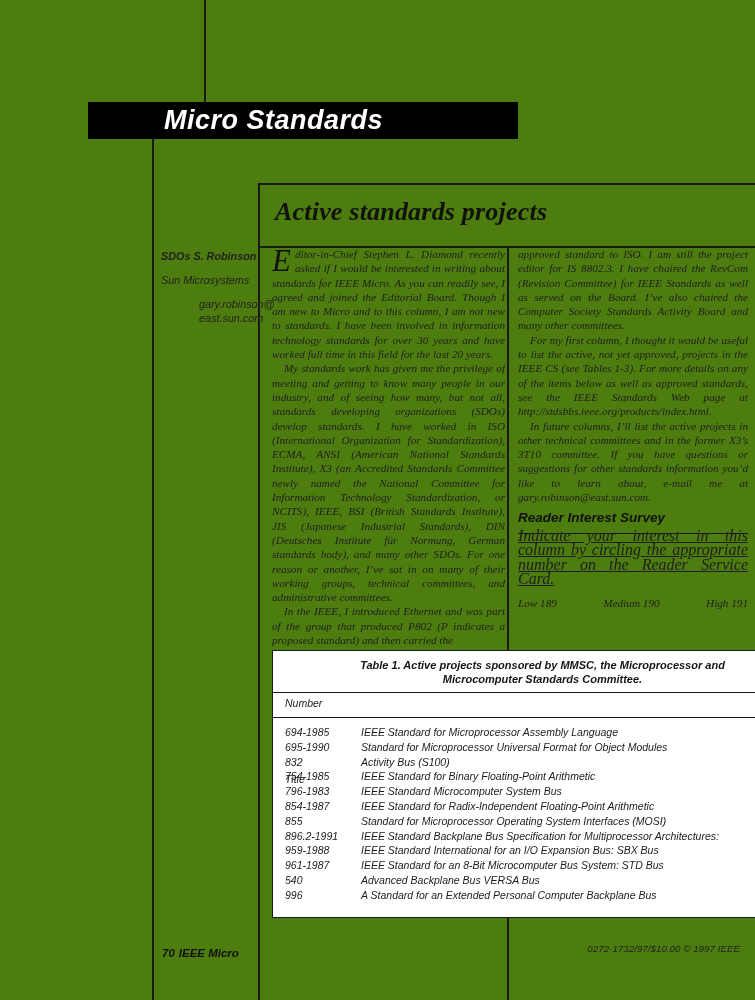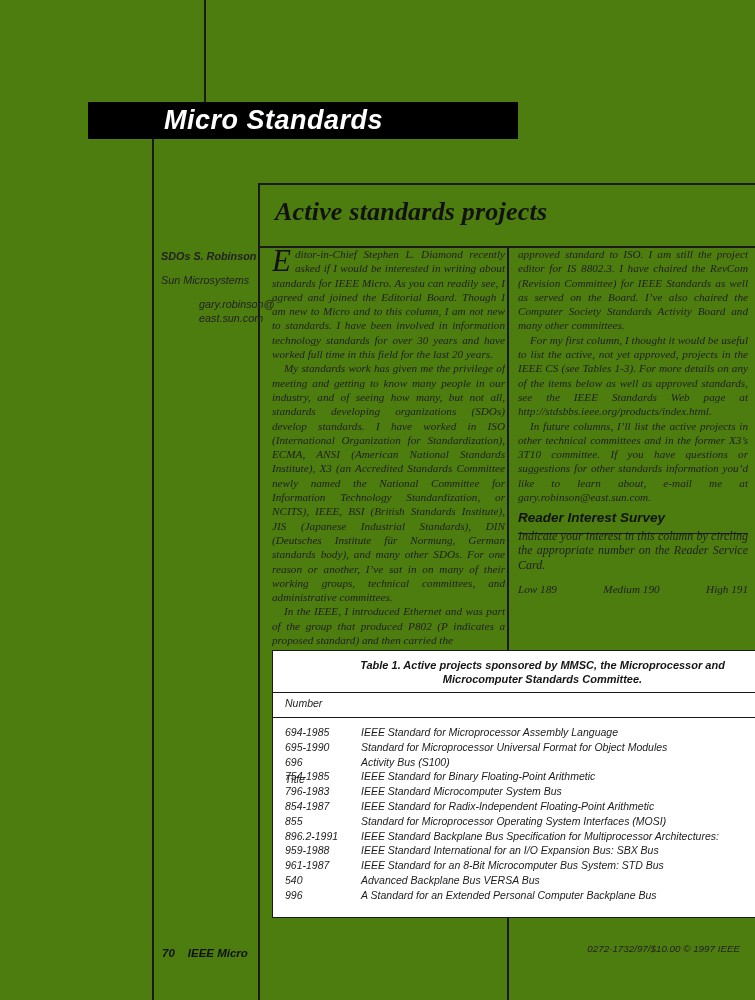--- a/index.html
+++ b/index.html
@@ -44,21 +44,21 @@
   .dropcap {
     float:left; font-style:italic; font-size:31px; line-height:26px;
     margin:1px 4px 0 0; color:#111111;
   }
 
   .reader { position:absolute; left:518px; top:510px; width:230px; }
   .reader h2 {
     margin:0 0 4px 0; font-family:"Liberation Sans", sans-serif;
     font-style:italic; font-weight:bold; font-size:13.5px; color:#111111;
   }
-  .reader .rtext { font-style:italic; font-size:12px; line-height:14.3px; text-align:justify; margin:0; }
+  .reader .rtext { font-style:italic; font-size:16px; line-height:14.3px; text-align:justify; margin:0;text-decoration:underline; }
   .reader .lmh {
     display:flex; justify-content:space-between; font-style:italic;
     font-size:11.2px; margin-top:11px;
   }
 
   .tablebox {
     position:absolute; left:272px; top:650px; width:541px; height:268px;
     background:#ffffff; border:1.5px solid #1a1a1a; box-sizing:border-box;
     font-family:"Liberation Sans", sans-serif; font-style:italic; color:#1c1c1c;
     z-index:2;
@@ -71,21 +71,21 @@
   .tbl-rows { position:absolute; top:74px; left:12px; right:10px; font-size:10.5px; line-height:14.8px; }
   .trow { display:flex; }
   .tnum { flex:0 0 76px; }
   .ttl  { flex:1; }
 
   .footer-left {
     position:absolute; left:162px; top:947px;
     font-family:"Liberation Sans", sans-serif; font-style:italic; font-weight:bold;
     font-size:11.5px; color:#111111; z-index:3;
   }
-  .footer-left .mag { margin-left:13px; }
+  .footer-left .mag { margin-left:4px; }
   .footer-right {
     position:absolute; right:15px; top:943px;
     font-family:"Liberation Sans", sans-serif; font-style:italic;
     font-size:9.8px; color:#222222; z-index:3;
   }
 </style>
 </head>
 <body>
 
 <div class="page">
@@ -147,21 +147,21 @@
     <div class="tbl-rows">
       <div class="trow">
           <span class="tnum">694-1985</span>
           <span class="ttl">IEEE Standard for Microprocessor Assembly Language</span>
         </div>
       <div class="trow">
           <span class="tnum">695-1990</span>
           <span class="ttl">Standard for Microprocessor Universal Format for Object Modules</span>
         </div>
       <div class="trow">
-          <span class="tnum">696</span>
+          <span class="tnum">832</span>
           <span class="ttl">Activity Bus (S100)</span>
         </div>
       <div class="trow">
           <span class="tnum">754-1985</span>
           <span class="ttl">IEEE Standard for Binary Floating-Point Arithmetic</span>
         </div>
       <div class="trow">
           <span class="tnum">796-1983</span>
           <span class="ttl">IEEE Standard Microcomputer System Bus</span>
         </div>

